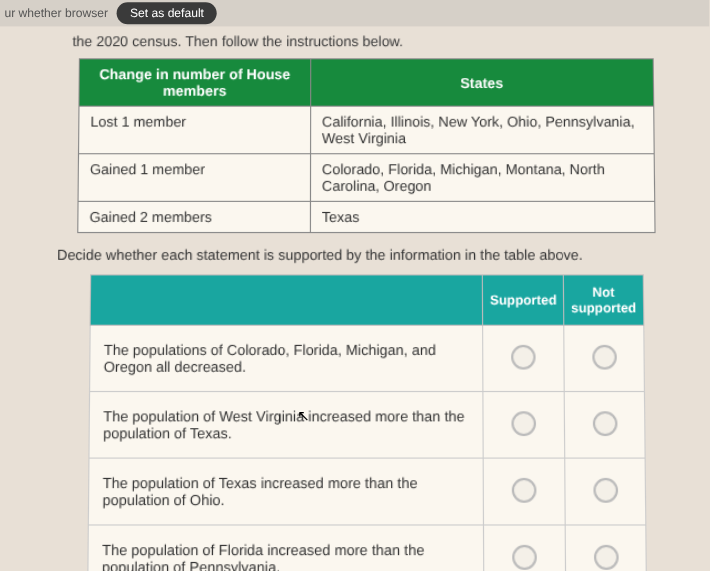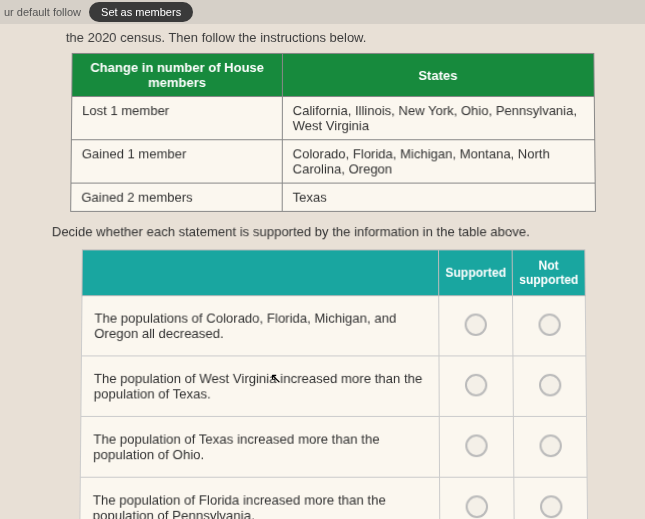--- a/index.html
+++ b/index.html
@@ -113,22 +113,22 @@
     top: 370px;
     font-size: 14px;
     color: #000;
     pointer-events: none;
   }
 </style>
 </head>
 <body>
 
 <div class="browser-bar">
-  <span>ur default follow</span>
-  <span class="default-pill">Set as members</span>
+  <span>ur whether browser</span>
+  <span class="default-pill">Set as default</span>
 </div>
 
 <div class="page">
 
   <div class="intro-line">the 2020 census. Then follow the instructions below.</div>
 
   <table class="data">
     <tbody>
         <tr>
       <th>Change in number of House members</th>

